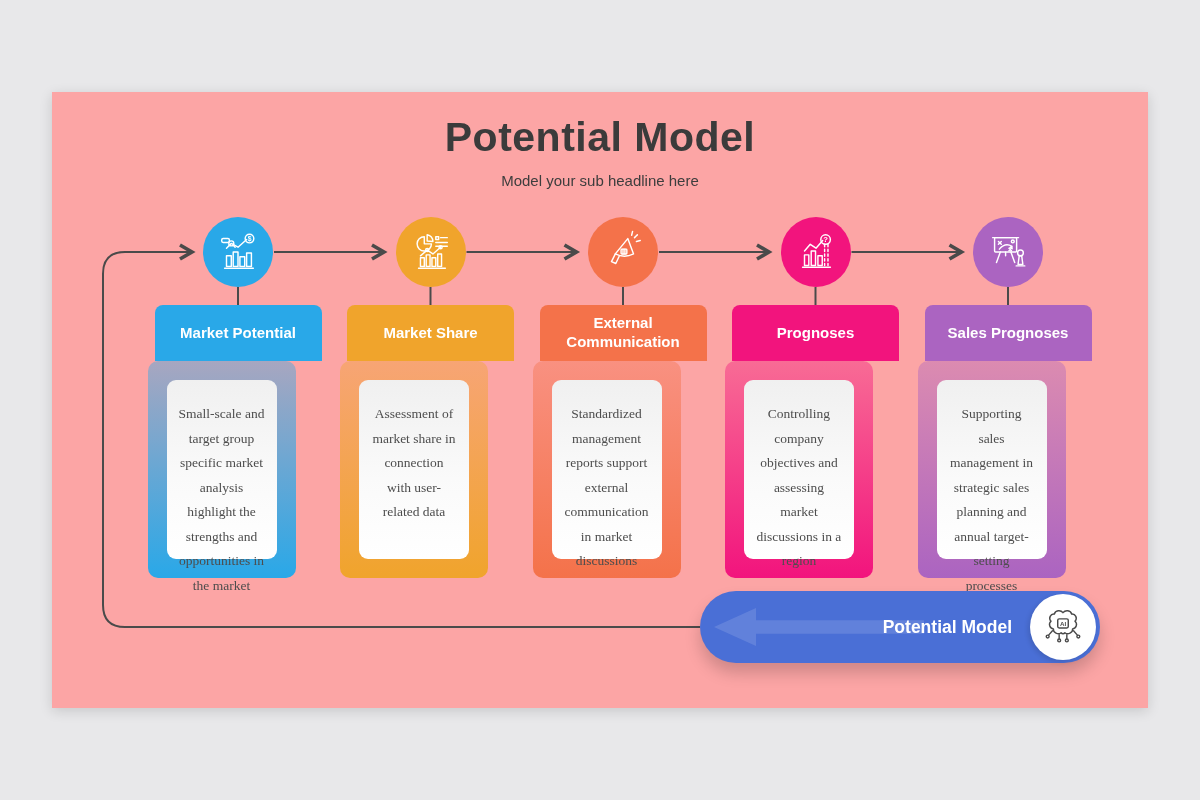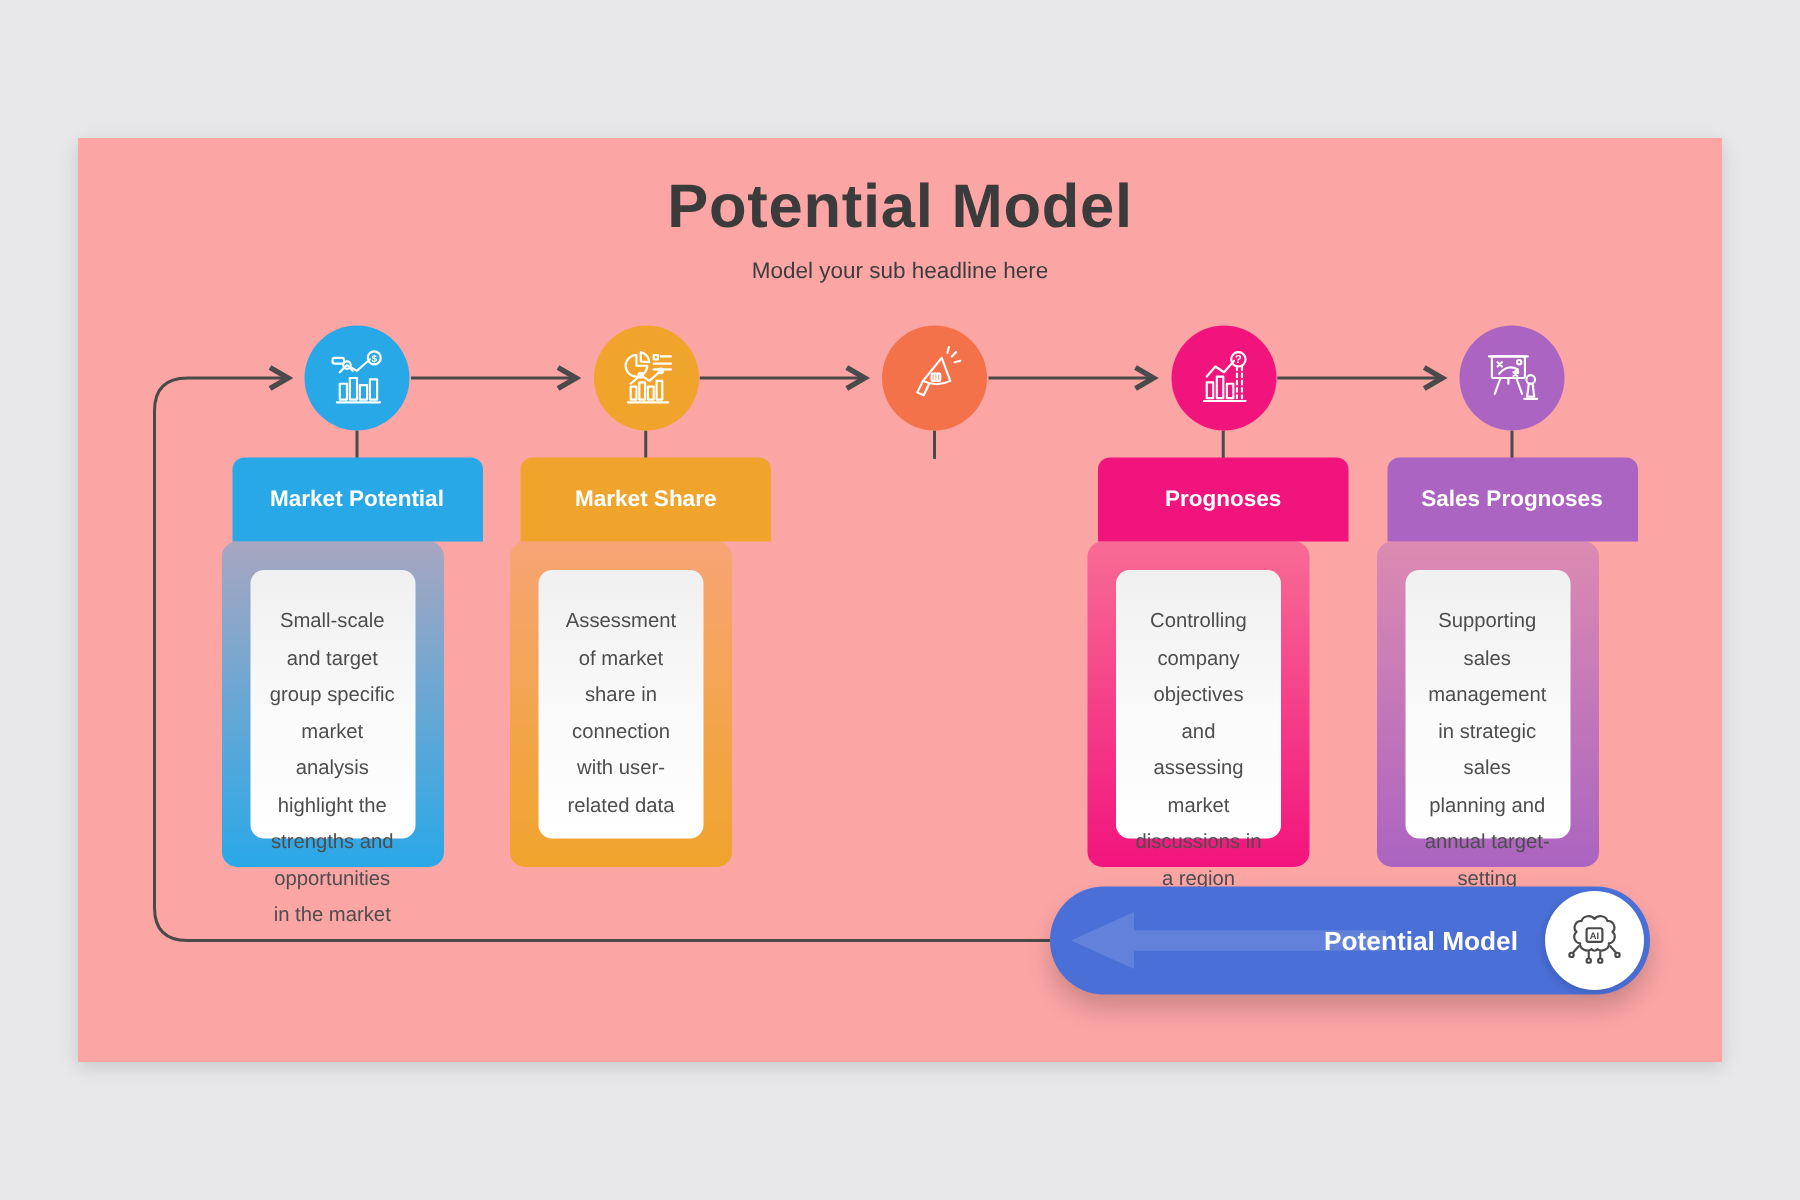--- a/index.html
+++ b/index.html
@@ -42,20 +42,21 @@
     display:flex;align-items:center;justify-content:center;
     text-align:center;
     color:#fff;font-size:15px;font-weight:700;line-height:1.25;
     padding:0 8px;box-sizing:border-box;
   }
   .bodybox{
     width:148px;height:217px;box-sizing:border-box;
     border-radius:10px;
     padding:19px;
     background:linear-gradient(180deg, var(--accent-soft), var(--accent));
+    font-family:Liberation Serif, serif;
   }
   .bodybox-inner{
     width:100%;height:100%;box-sizing:border-box;
     border-radius:9px;
     background:linear-gradient(180deg,#F0F0F0 0%,#FAFAFA 55%,#FFFFFF 100%);
     padding:22px 12px 0 12px;
     text-align:center;
     font-size:13.5px;line-height:24.5px;color:#4D4D4D;
   }
   .banner{
@@ -174,20 +175,26 @@
           <path d="M29 10 L35 26 C29 29 22 29 16 26 Z"></path>
           <path d="M16 26 l-4 8 4.5 2 3.5 -7.5"></path>
           <rect x="22" y="21" width="6" height="5" rx="0.8"></rect>
           <path d="M24 21 v5 M26 21 v5"></path>
           <path d="M36 9 l3 -3"></path>
           <path d="M38 13 l4 -1"></path>
           <path d="M33 6.5 l1 -4"></path>
         </g>
       </svg>
     </div>
+    <div class="header">
+        <span>External Communication</span>
+      </div>
+    <div class="bodybox">
+      <div class="bodybox-inner">Standardized management reports support external communication in market discussions</div>
+    </div>
   </div>
 
   <div class="column" style="left: 673px; top: 125px; --accent: #F2147D; --accent-soft: #F2147D66;">
     <div class="circle">
       <svg viewBox="0 0 48 48">
         <g class="icon-stroke">
           <rect x="12" y="27" width="4.5" height="11"></rect>
           <rect x="19" y="23" width="4.5" height="15"></rect>
           <rect x="26" y="28" width="4.5" height="10"></rect>
           <path d="M33 16 v22" stroke-dasharray="2.5 2.5"></path>

